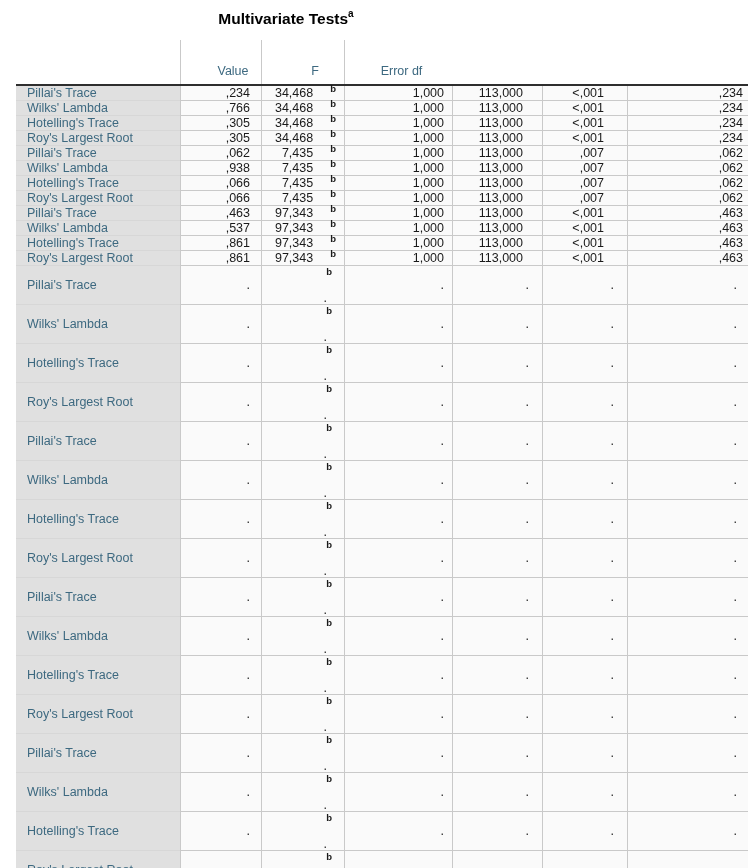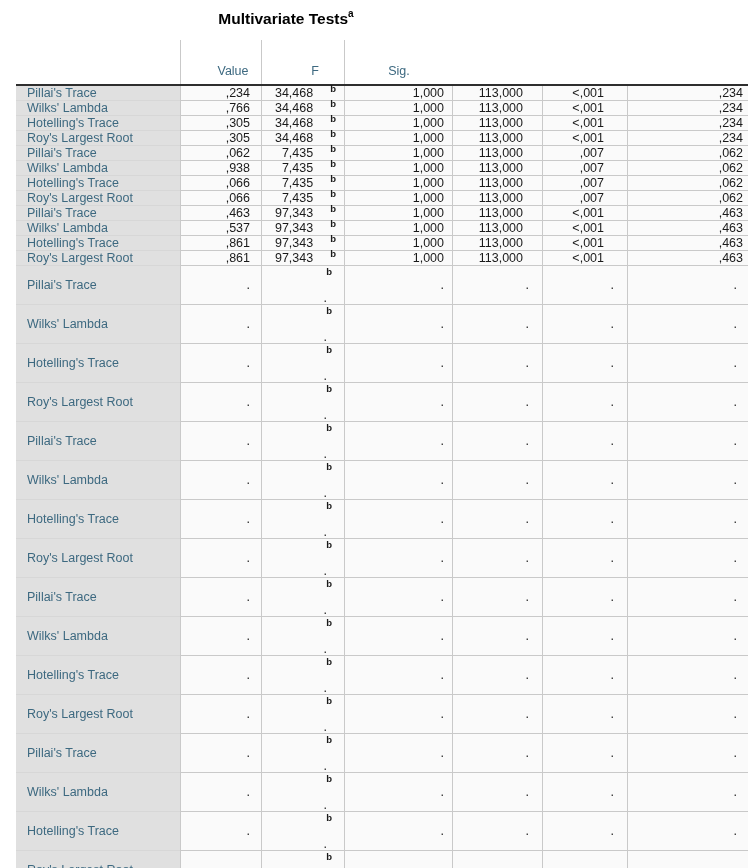--- a/index.html
+++ b/index.html
@@ -76,21 +76,21 @@
 
 <div class="pivot-table">
   <div class="title-row">
     <span class="title"><span>Multivariate Tests</span><sup>a</sup></span>
   </div>
   <div class="grid">
     <div class="hrow">
       <div class="hcell c-label"></div>
       <div class="hcell c-value">Value</div>
       <div class="hcell c-f">F</div>
-      <div class="hcell c-sig">Sig.</div>
+      <div class="hcell c-err">Error df</div>
     </div>
     <div class="body" id="tbody">
         <div class="brow">
     <div class="cell rlabel c-label">Pillai's Trace</div>
     <div class="cell num c-value">,234</div>
     <div class="cell num c-f">
             <span>34,468</span>
             <sup class="fsup">b</sup>
           </div>
     <div class="cell num c-hyp">1,000</div>

